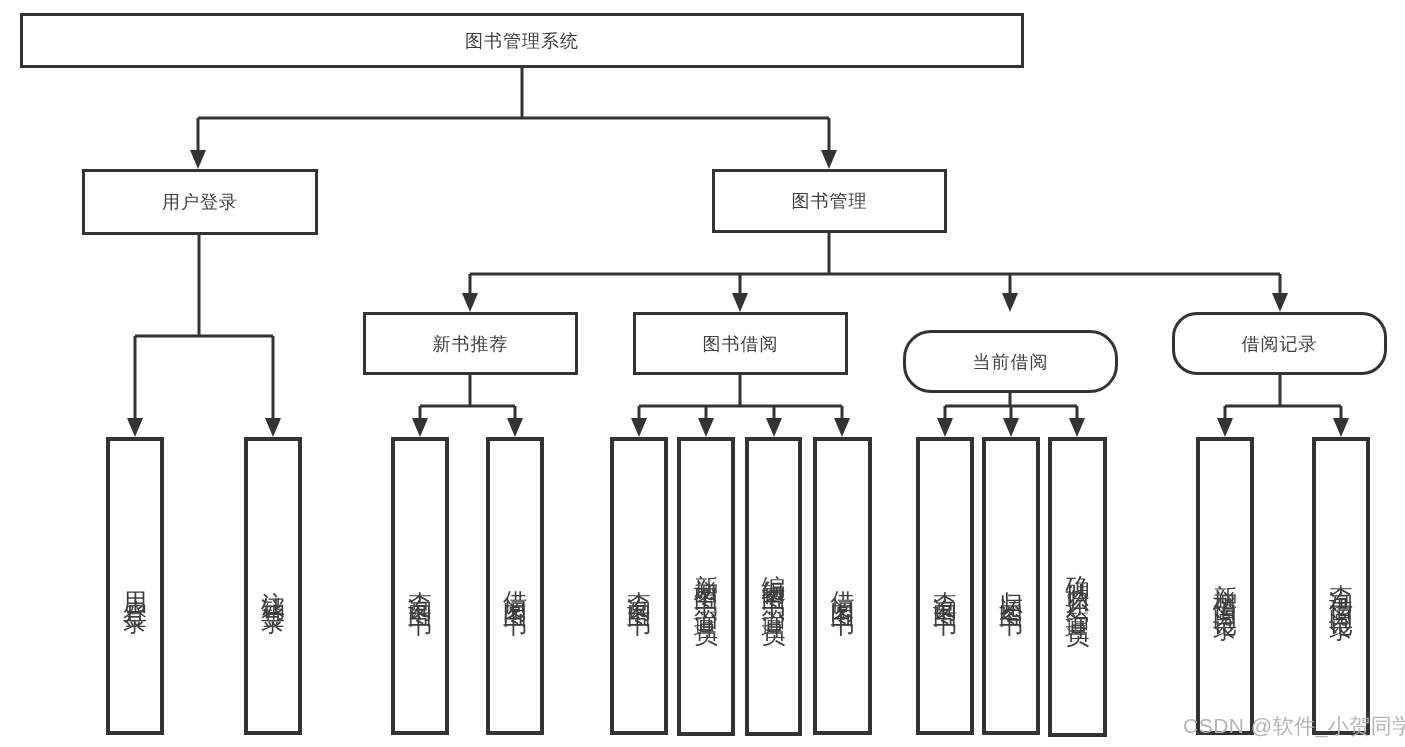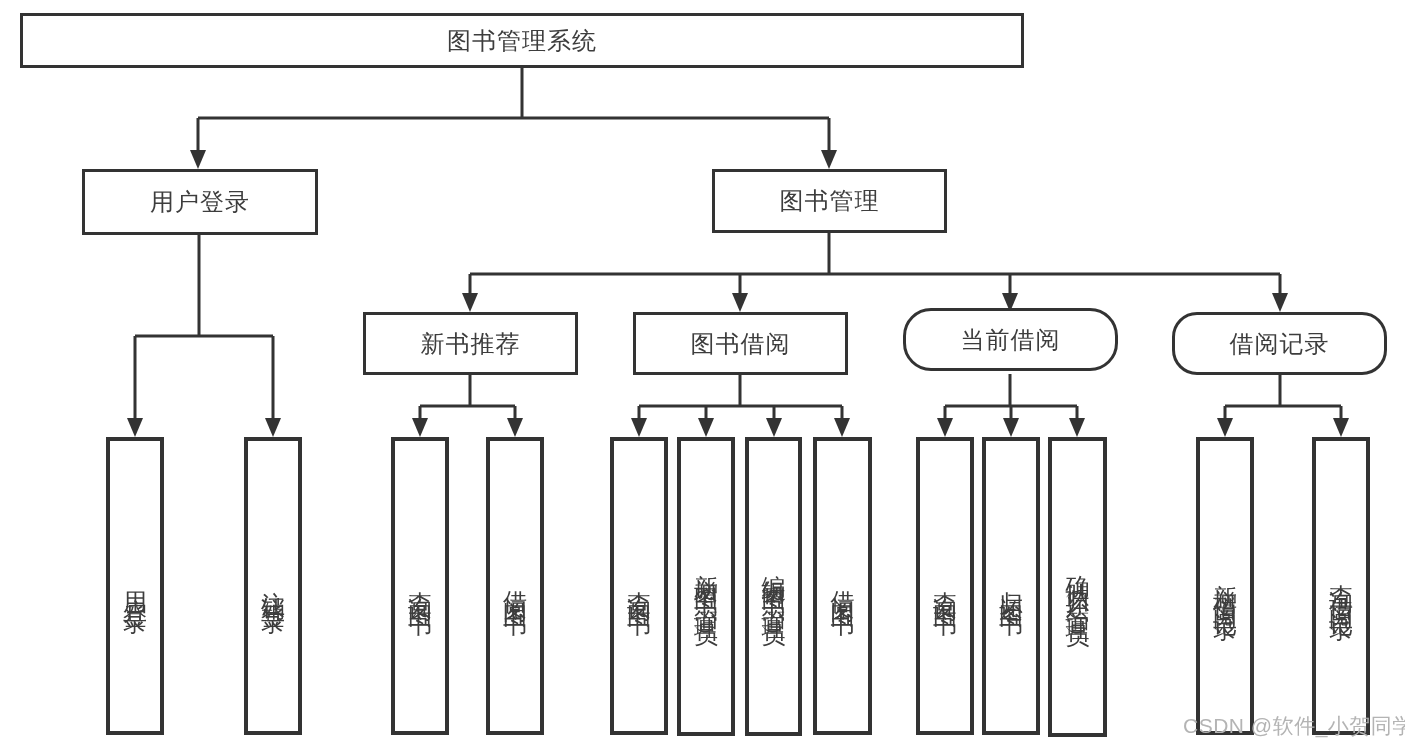--- a/index.html
+++ b/index.html
@@ -36,21 +36,21 @@
     stroke:none;
   }
   .hbox{
     position:absolute;
     box-sizing:border-box;
     border:3px solid var(--line);
     background:var(--box-background);
     display:flex;
     align-items:center;
     justify-content:center;
-    font-size:24px;
+    font-size:18px;
     color:var(--text);
     letter-spacing:1px;
     z-index:2;
   }
   .vbox{
     position:absolute;
     box-sizing:border-box;
     border:4px solid var(--line);
     background:var(--box-background);
     display:flex;
@@ -143,21 +143,21 @@
   <div class="hbox" style="left:712px;top:169px;width:235px;height:64px;align-items:center;">
     <span>图书管理</span>
   </div>
 
   <div class="hbox" style="left:363px;top:312px;width:215px;height:63px;">
     <span>新书推荐</span>
   </div>
   <div class="hbox" style="left:633px;top:312px;width:215px;height:63px;">
     <span>图书借阅</span>
   </div>
-  <div class="hbox" style="left:903px;top:308px;width:215px;height:63px;border-radius:28px;">
+  <div class="hbox" style="left:903px;top:330px;width:215px;height:63px;border-radius:28px;">
     <span>当前借阅</span>
   </div>
   <div class="hbox" style="left:1172px;top:312px;width:215px;height:63px;border-radius:25px;">
     <span>借阅记录</span>
   </div>
 
   <div class="vbox" style="left:106px;top:437px;width:58px;height:298px;">
     <span>用户登录</span>
   </div>
   <div class="vbox" style="left:244px;top:437px;width:58px;height:298px;">

